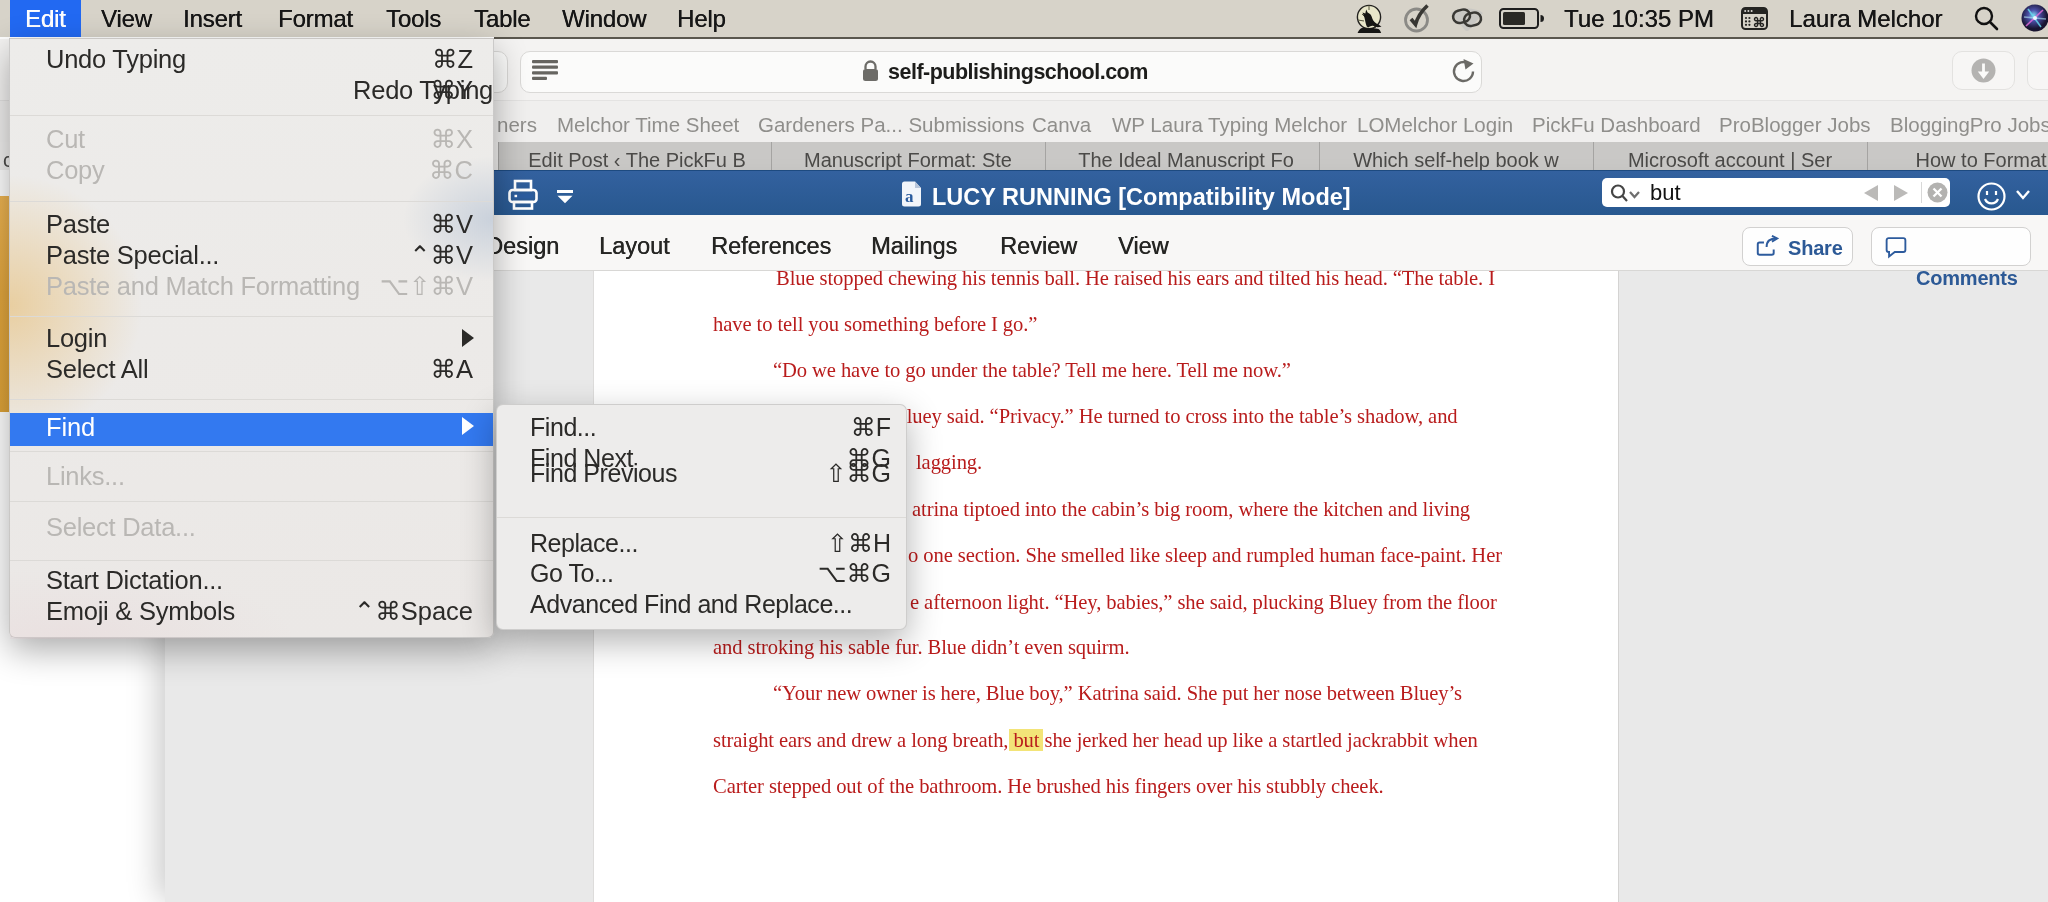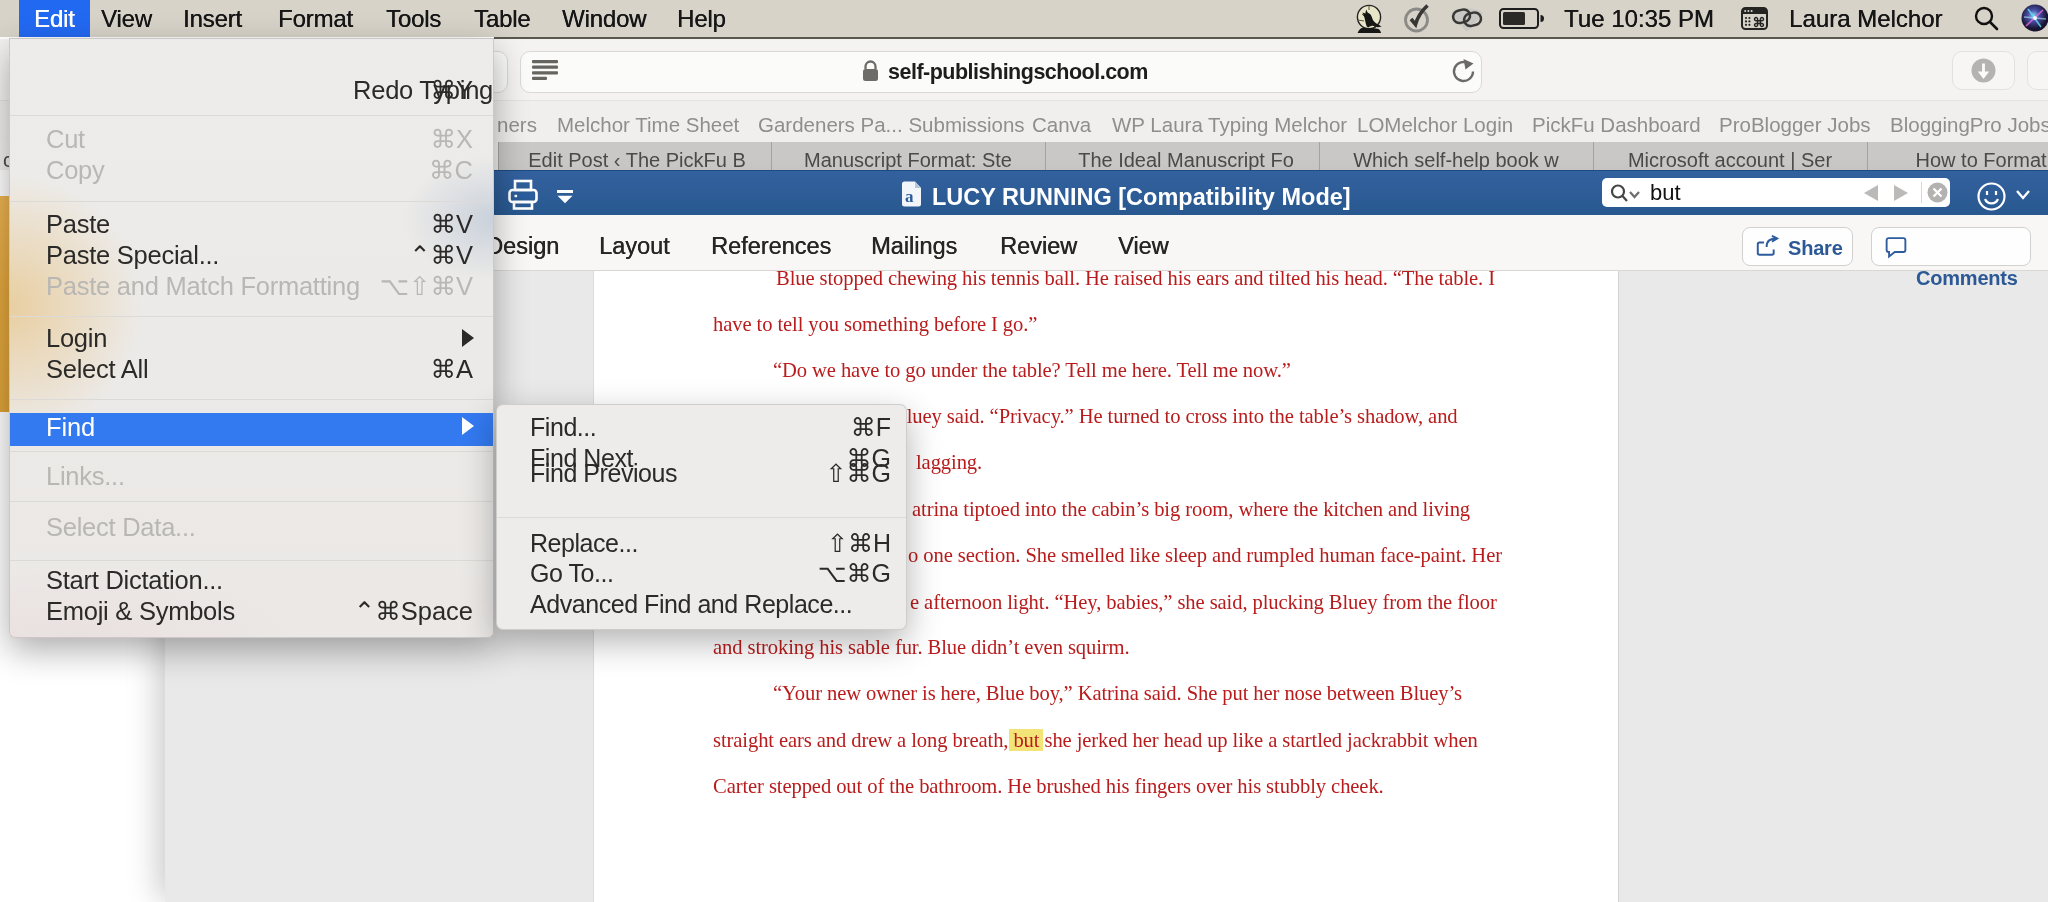--- a/index.html
+++ b/index.html
@@ -33,21 +33,21 @@
 
 #sfield{left:1602px;top:178px;width:348px;height:29px;background:#fff;border-radius:5px;}
 #sbut{left:1650px;top:180px;font-size:22px;color:#111;}
 
 .btn{top:227px;height:39px;border:1px solid #d2d1d0;border-radius:8px;background:#fefefe;box-sizing:border-box;}
 .btntxt{font-size:20px;letter-spacing:-.2px;font-weight:700;color:#2c5996;white-space:nowrap;}
 
 #menubar{left:0;top:0;width:2048px;height:37px;background:#d7d3c9;}
 #mbline{left:494px;top:37px;width:1554px;height:2px;background:#5a574e;}
 .mbitem{top:5px;font-size:24px;color:#161616;letter-spacing:-.2px;text-shadow:0.35px 0 0 #161616;}
-#editsel{left:19px;top:0;width:71px;height:37px;background:#2269f2;}
+#editsel{left:10px;top:0;width:71px;height:37px;background:#2269f2;}
 #editsel span{position:absolute;left:15px;top:5px;font-size:24px;color:#fff;letter-spacing:-.2px;text-shadow:0.35px 0 0 #fff;}
 .mbright{top:5px;font-size:24px;color:#161616;text-shadow:0.35px 0 0 #161616;}
 #menu{left:9px;top:38px;width:485px;height:600px;background:linear-gradient(#edecea,#ebe8e6);border:1px solid rgba(0,0,0,.14);box-sizing:border-box;border-radius:0 0 6px 6px;box-shadow:0 12px 34px rgba(0,0,0,.33);}
 #menuYellow{left:0px;top:95px;width:175px;height:330px;background:radial-gradient(ellipse 105% 55% at 0% 52%, rgba(228,168,62,.42), rgba(228,168,62,0) 72%);}
 #menuBlue{right:0px;top:110px;width:120px;height:140px;background:radial-gradient(ellipse 100% 60% at 100% 50%, rgba(43,92,158,.18), rgba(43,92,158,0) 75%);}
 .mi{left:0;width:483px;box-sizing:border-box;padding-left:36px;height:32px;line-height:32px;font-size:25.5px;letter-spacing:-.25px;color:#2b2a28;white-space:nowrap;}
 .mi.dis{color:#b9b7b4;}
 .msc{position:absolute;right:20px;top:0;color:#2b2a28;letter-spacing:0;}
 .dis .msc{color:#b9b7b4;}
 .msep{left:0px;width:483px;height:1px;background:#dcdad7;}
@@ -273,20 +273,21 @@
       <path d="M7 5 L20 23" stroke="#64d8ee"></path>
       <path d="M3 13 L25 15" stroke="#b2e8f6" opacity=".7"></path>
     </g>
     <circle cx="14" cy="14" r="2" fill="#eef6ff"></circle>
   </svg>
 
 <div class="abs" id="menu">
   <div class="abs" id="menuYellow"></div>
   <div class="abs" id="menuBlue"></div>
   <div class="abs" style="left:0;top:480px;width:300px;height:120px;background:radial-gradient(ellipse 100% 80% at 20% 100%, rgba(226,178,188,.14), rgba(226,178,188,0) 75%);"></div>
+  <div class="abs mi" style="top:4px;">Undo Typing<span class="msc">⌘Z</span></div>
   <div class="abs mi" style="top:35px;text-align:right;">Redo Typing<span class="msc">⌘Y</span></div>
   <div class="abs msep" style="top:76px;"></div>
   <div class="abs mi dis" style="top:84px;">Cut<span class="msc">⌘X</span></div>
   <div class="abs mi dis" style="top:115px;">Copy<span class="msc">⌘C</span></div>
   <div class="abs msep" style="top:162px;"></div>
   <div class="abs mi" style="top:169px;">Paste<span class="msc">⌘V</span></div>
   <div class="abs mi" style="top:200px;">Paste Special...<span class="msc">⌃⌘V</span></div>
   <div class="abs mi dis" style="top:231px;">Paste and Match Formatting<span class="msc">⌥⇧⌘V</span></div>
   <div class="abs msep" style="top:277px;"></div>
   <div class="abs mi" style="top:283px;">Login</div>

